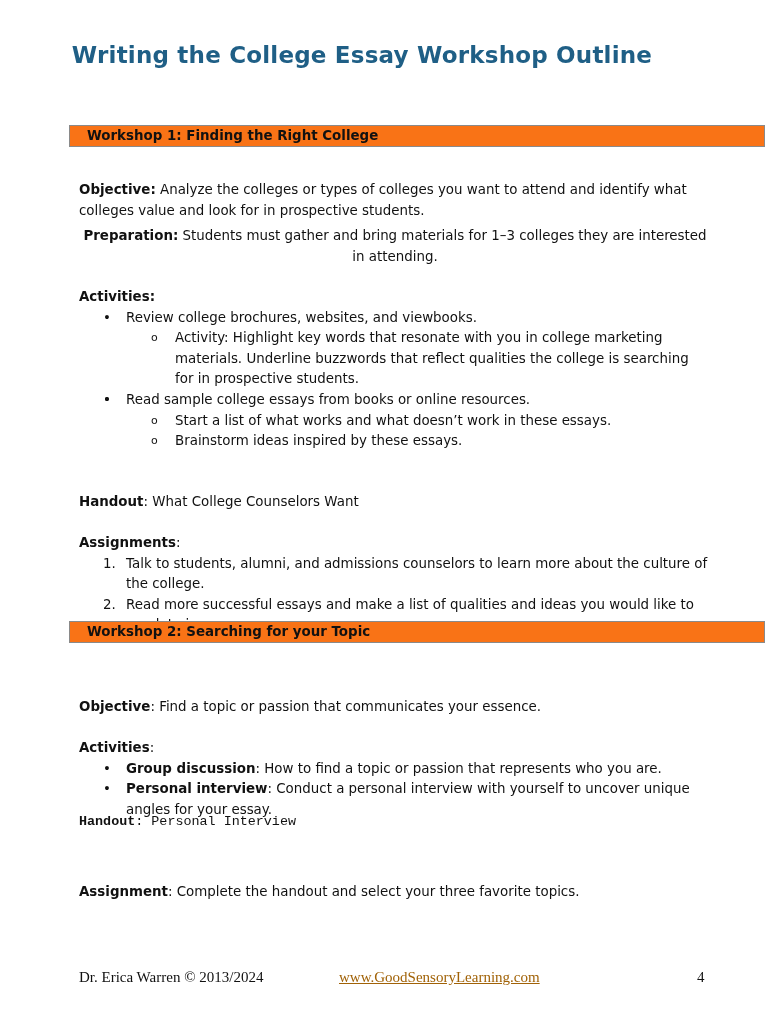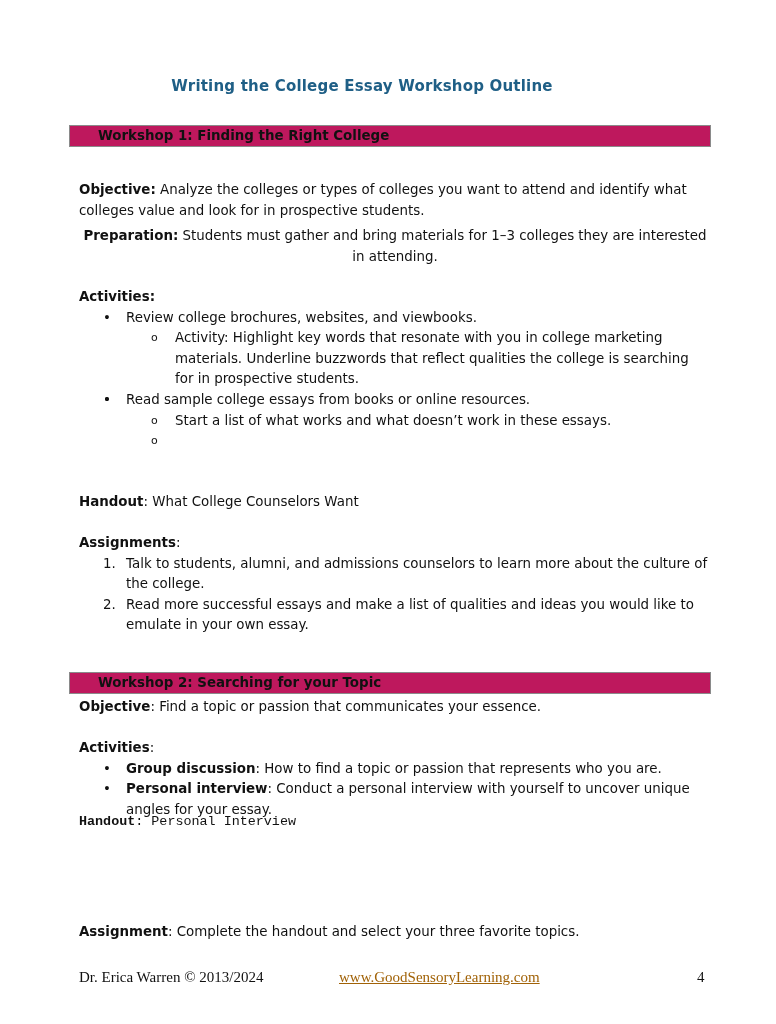--- a/index.html
+++ b/index.html
@@ -1,22 +1,22 @@
 <!DOCTYPE html>
 <html><head>
 <meta charset="utf-8">
 <style>
   html, body { margin:0; padding:0; background:#ffffff; }
   body { width:776px; height:1024px; position:relative; overflow:hidden;
          font-family:"DejaVu Sans", sans-serif; color:#111; }
   .title { position:absolute; top:42px; left:0; width:724px; text-align:center;
-           font-size:15px; font-weight:bold; color:#1f5f86; letter-spacing:0.2px;margin-top:35px; }
-  .bar { position:absolute; left:69px; width:642px; height:22px; background:#be185d;
+           font-size:23px; font-weight:bold; color:#1f5f86; letter-spacing:0.2px; }
+  .bar { position:absolute; left:69px; width:696px; height:22px; background:#f97316;
          border:1px solid #8a8a8a; box-sizing:border-box; font-weight:bold; font-size:13.4px;
-         line-height:20px; padding-left:28px; color:#111; }
+         line-height:20px; padding-left:17px; color:#111; }
   .para { position:absolute; left:79px; width:632px; font-size:13.4px; line-height:20.6px; }
   .b { font-weight:bold; }
   .li1 { position:relative; padding-left:47px; }
   .li1 .mk { position:absolute; left:24px; top:0; }
   .li2 { position:relative; padding-left:96px; }
   .li2 .mk { position:absolute; left:72px; top:0; font-size:11px; }
   .footer { position:absolute; top:969px; font-family:"Liberation Serif", serif; font-size:15px; color:#111; }
   .footer a { color:#a16207; text-decoration:underline; }
 </style>
 </head>
@@ -34,48 +34,48 @@
   <span class="b">Preparation:</span><span> Students must gather and bring materials for 1–3 colleges they are interested in attending.</span>
 </div>
 
 <div class="para" style="top:287px;">
   <div class="b">Activities:</div>
   <div class="li1"><span class="mk">•</span><span>Review college brochures, websites, and viewbooks.</span></div>
   <div class="li2" style="padding-right:20px;"><span class="mk">o</span><span>Activity: Highlight key words that resonate with you in college marketing materials. Underline buzzwords that reflect qualities the college is searching for in prospective students.</span></div>
   <div class="li1"><span class="mk">•</span></div>
   <div class="li1"><span class="mk">•</span><span>Read sample college essays from books or online resources.</span></div>
   <div class="li2"><span class="mk">o</span><span>Start a list of what works and what doesn’t work in these essays.</span></div>
-  <div class="li2"><span class="mk">o</span></div>
+  <div class="li2"><span class="mk">o</span><span>Brainstorm ideas inspired by these essays.</span></div>
 </div>
 
 <div class="para" style="top:492px;">
   <span class="b">Handout</span><span>: What College Counselors Want</span>
 </div>
 
 <div class="para" style="top:533px;">
   <div><span class="b">Assignments</span><span>:</span></div>
   <div class="li1"><span class="mk">1.</span><span>Talk to students, alumni, and admissions counselors to learn more about the culture of the college.</span></div>
   <div class="li1"><span class="mk">2.</span><span>Read more successful essays and make a list of qualities and ideas you would like to emulate in your own essay.</span></div>
 </div>
 
-<div class="bar" style="top:672px;">Workshop 2:  Searching for your Topic</div>
+<div class="bar" style="top:621px;">Workshop 2:  Searching for your Topic</div>
 
 <div class="para" style="top:697px;">
   <span class="b">Objective</span><span>: Find a topic or passion that communicates your essence.</span>
 </div>
 
 <div class="para" style="top:738px;">
   <div><span class="b">Activities</span><span>:</span></div>
   <div class="li1"><span class="mk">•</span><span class="b">Group discussion</span><span>: How to find a topic or passion that represents who you are.</span></div>
   <div class="li1" style="padding-right:10px;"><span class="mk">•</span><span class="b">Personal interview</span><span>: Conduct a personal interview with yourself to uncover unique angles for your essay.</span></div>
 </div>
 
 <div class="para" style="top:812px;font-family:Liberation Mono, monospace;">
   <span class="b">Handout</span><span>: Personal Interview</span>
 </div>
 
-<div class="para" style="top:882px;margin-top:40px;">
+<div class="para" style="top:882px;">
   <span class="b">Assignment</span><span>: Complete the handout and select your three favorite topics.</span>
 </div>
 
 <div class="footer" style="left:79px;">Dr. Erica Warren © 2013/2024</div>
 <div class="footer" style="left:339px;"><a>www.GoodSensoryLearning.com</a></div>
 <div class="footer" style="left:697px;">4</div>
 
 </body></html>

